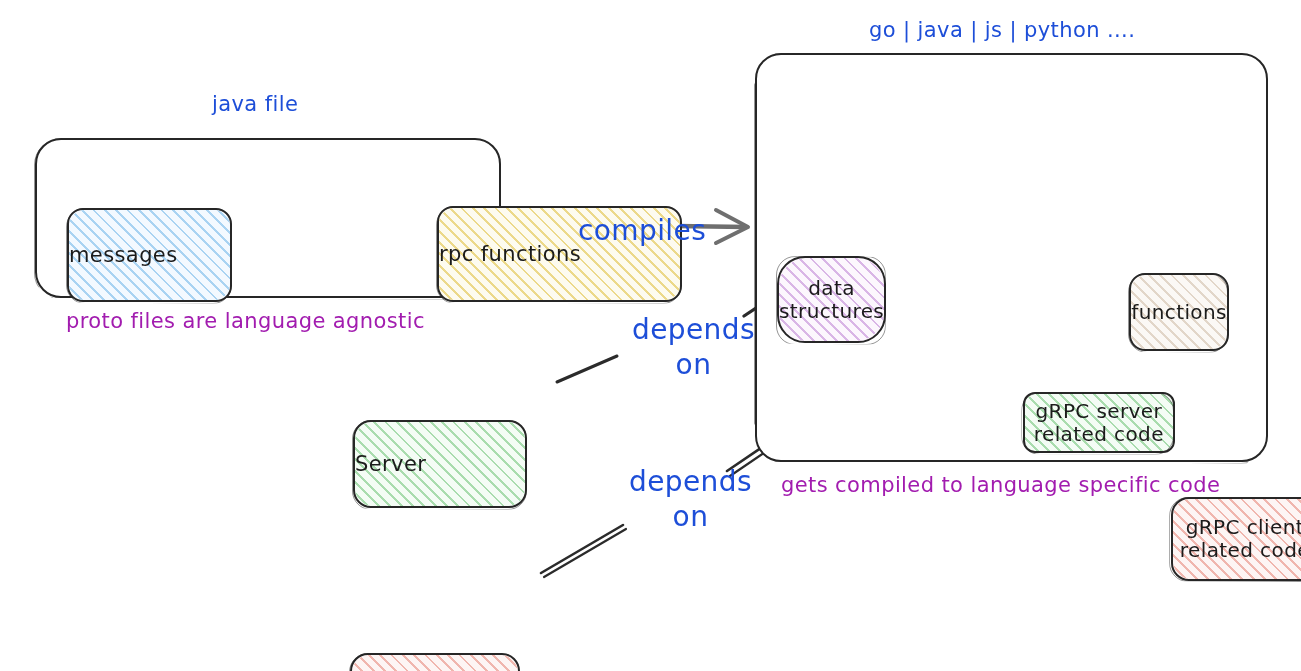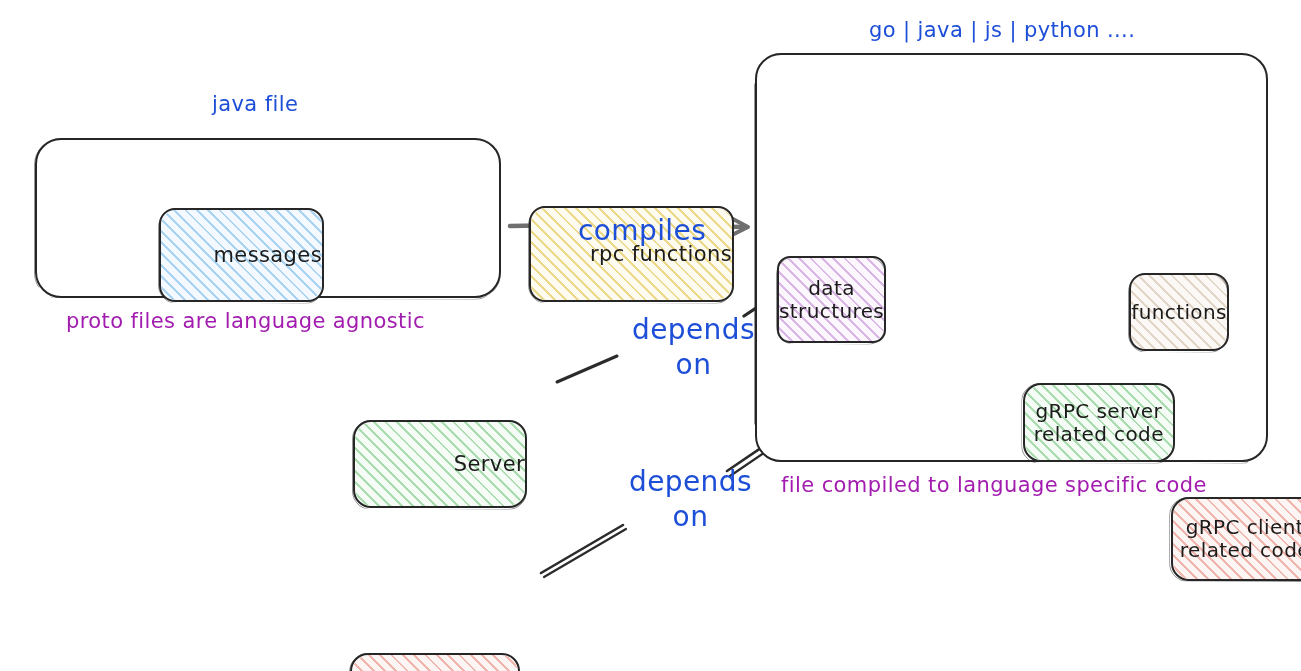--- a/index.html
+++ b/index.html
@@ -22,21 +22,21 @@
     height: 671px;
     pointer-events: none;
   }
 
   
   .node {
     position: absolute;
     box-sizing: border-box;
     display: flex;
     align-items: center;
-    justify-content: flex-end;
+    justify-content: flex-start;
     border: 2.2px solid #262626;
     border-radius: 18px;
     color: #1b1b1b;
     font-size: 21px;
     letter-spacing: 0.4px;
     text-align: center;
     line-height: 1.15;
     z-index: 3;
   }
   .node .lbl { position: relative; z-index: 4; }
@@ -122,45 +122,45 @@
       <path d="M775 412 L814 412 L790 434" stroke="#2b2b2b" stroke-width="2.8" stroke-linecap="round" stroke-linejoin="round" fill="none"></path>
     </g>
   </svg>
 
   <div class="ftext title" style="left:212px; top:92px;">java file</div>
 
   <div class="node container-node" style="left:35px; top:138px; width:466px; height:160px;">
     <div class="node hatch h-blue" style="left:30px; top:37px; width:165px; height:94px; border-radius:16px;">
       <span class="lbl">messages</span>
     </div>
-    <div class="node hatch h-yellow" style="left:235px; top:36px; width:205px; height:96px; border-radius:16px;">
+    <div class="node hatch h-yellow" style="left:235px; top:36px; width:245px; height:96px; border-radius:16px;">
       <span class="lbl">rpc functions</span>
     </div>
   </div>
 
   <div class="ftext red" style="left:66px; top:309px;">proto files are language agnostic</div>
 
   <div class="ftext title" style="left:869px; top:18px;">go | java | js | python ....</div>
 
   <div class="node container-node" style="left:755px; top:53px; width:513px; height:409px;">
-    <div class="node hatch h-purple" style="left:20px; top:42px; width:228px; height:87px; border-radius:13px; font-size:20px;">
+    <div class="node hatch h-purple" style="left:20px; top:42px; width:228px; height:87px; border-radius:28px; font-size:20px;">
       <span class="lbl">data structures</span>
     </div>
     <div class="node hatch h-beige" style="left:263px; top:42px; width:229px; height:78px; border-radius:16px; font-size:20px;margin-top:25px;">
       <span class="lbl">functions</span>
     </div>
-    <div class="node hatch h-green" style="left:57px; top:165px; width:420px; height:79px; border-radius:18px; font-size:20px;">
+    <div class="node hatch h-green" style="left:57px; top:165px; width:420px; height:61px; border-radius:12px; font-size:20px;">
       <span class="lbl">gRPC server related code</span>
     </div>
     <div class="node hatch h-red" style="left:53px; top:281px; width:410px; height:84px; border-radius:18px; font-size:20px;">
       <span class="lbl">gRPC client related code</span>
     </div>
   </div>
 
-  <div class="ftext red" style="left:781px; top:473px;">file compiled to language specific code</div>
+  <div class="ftext red" style="left:781px; top:473px;">gets compiled to language specific code</div>
 
   <div class="node hatch h-green" style="left:353px; top:420px; width:174px; height:88px; border-radius:18px;">
     <span class="lbl">Server</span>
   </div>
 
   <div class="node hatch h-red" style="left:350px; top:565px; width:170px; height:79px; border-radius:18px;">
     
   </div>
 
   <div class="ftext edge-label" style="left:578px; top:213px;">compiles</div>

